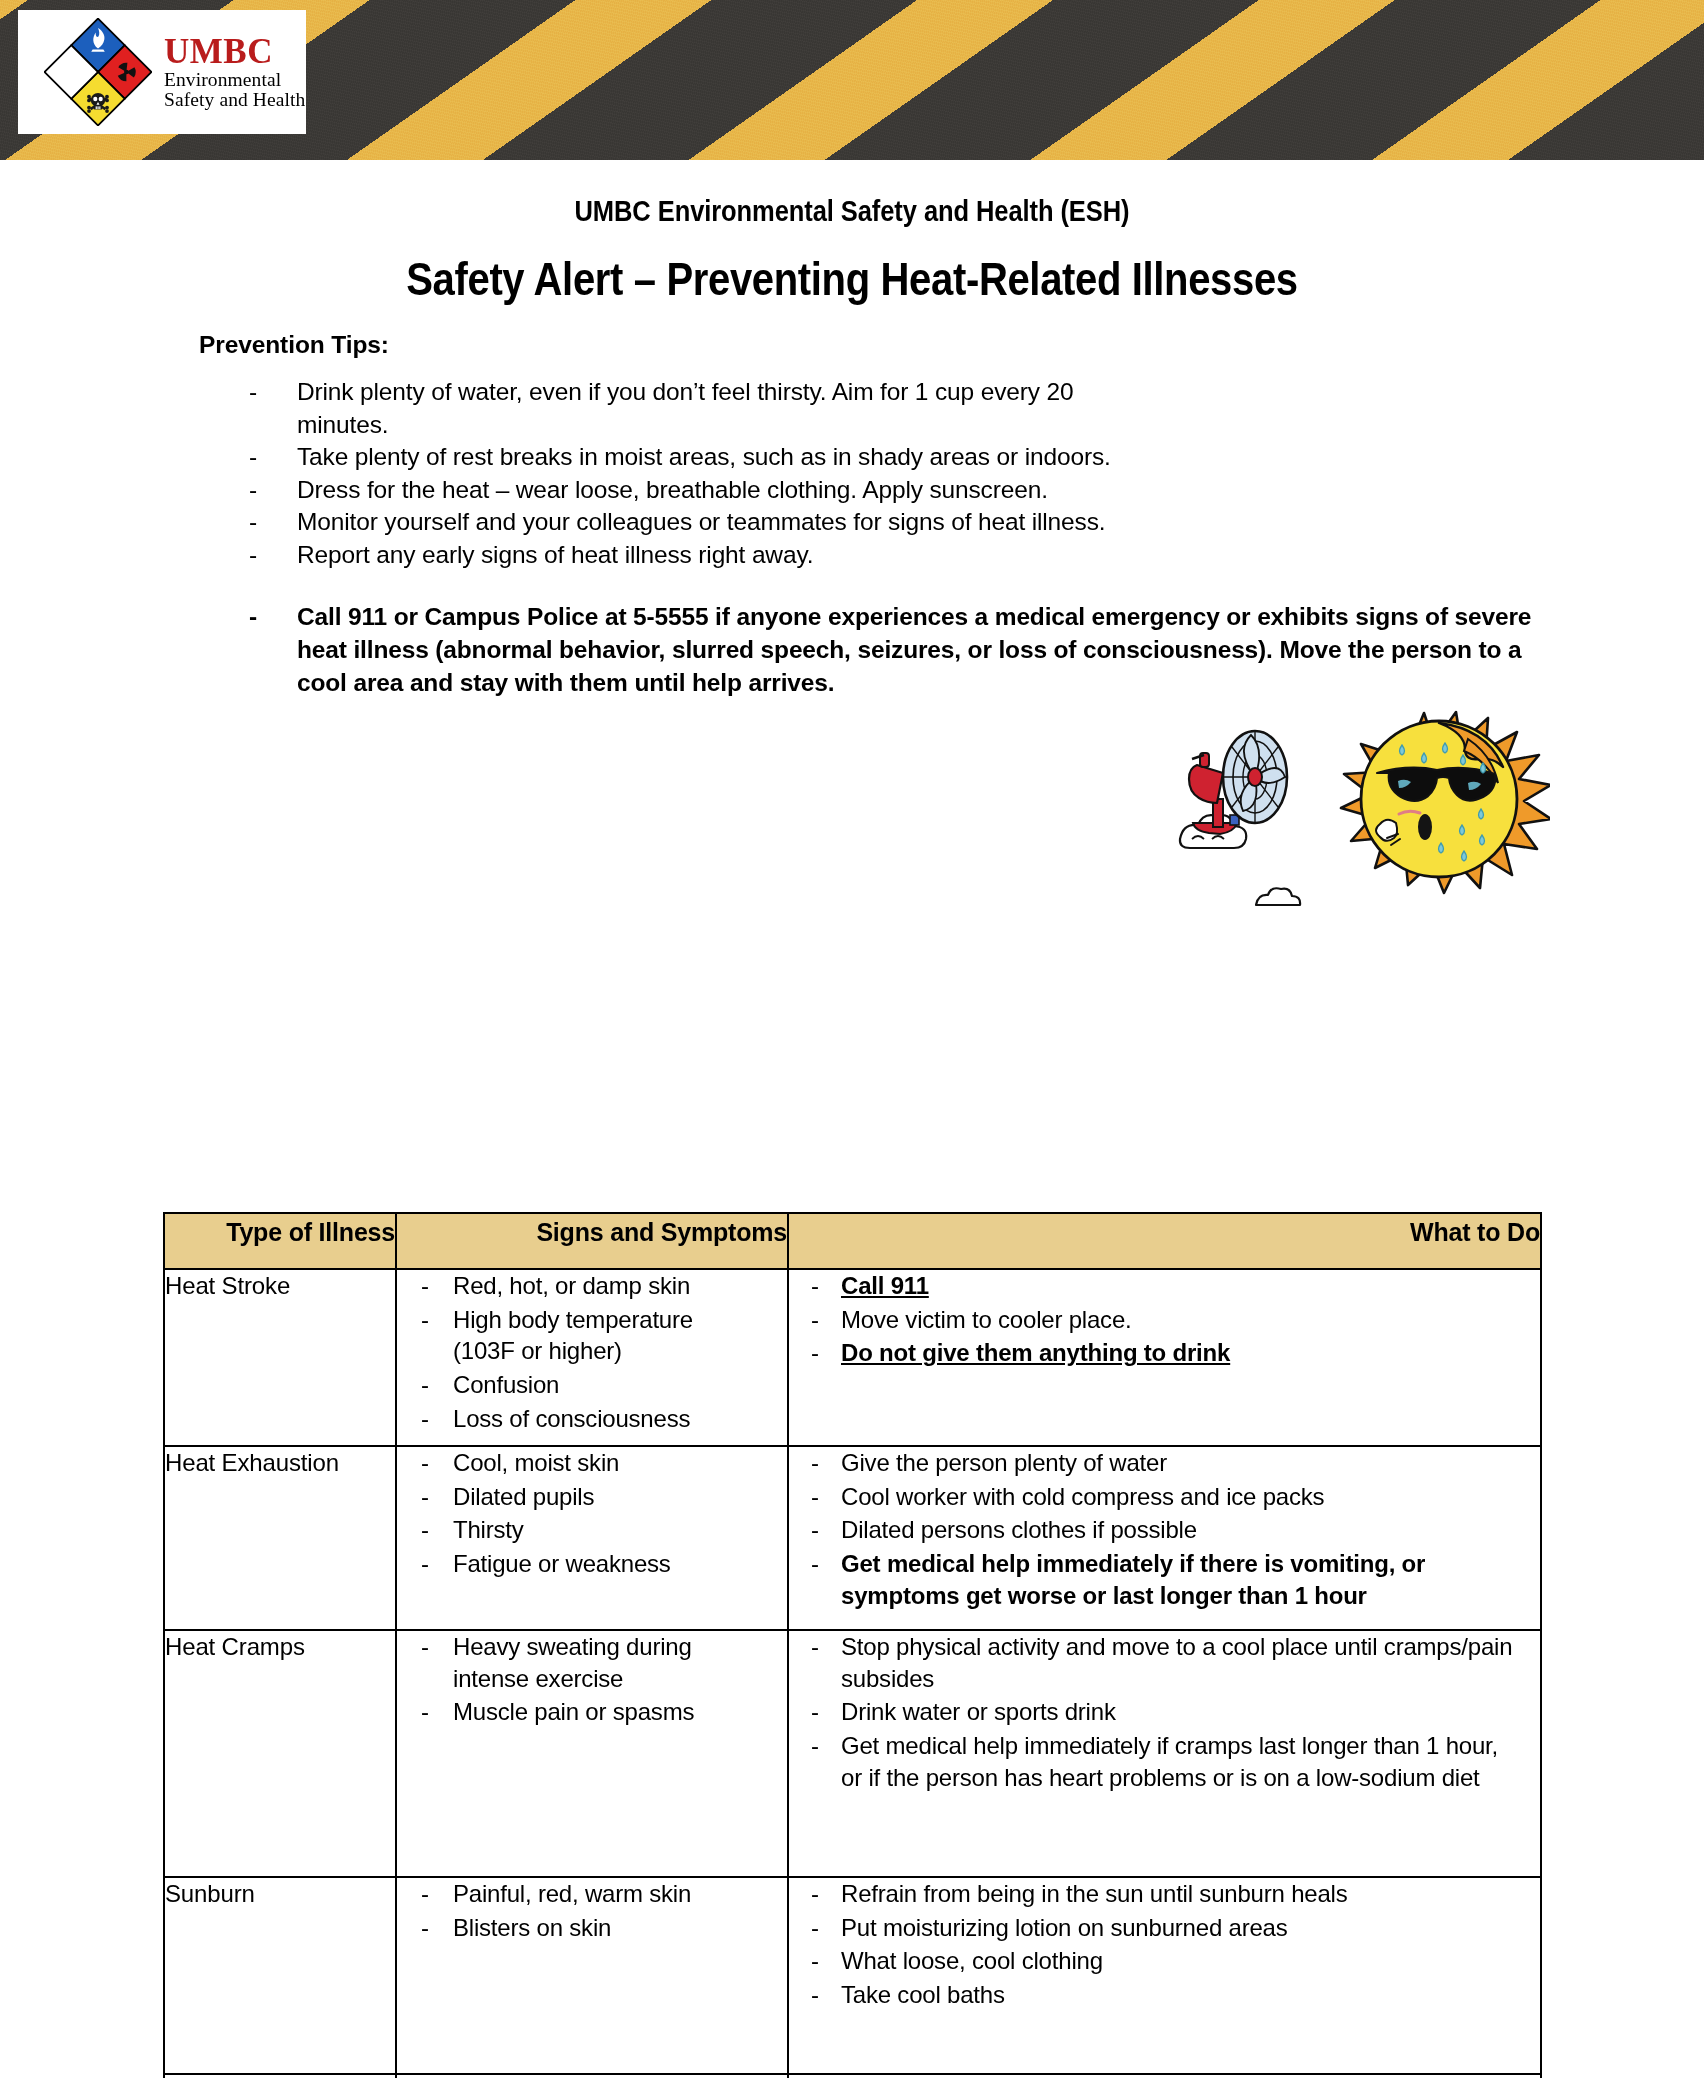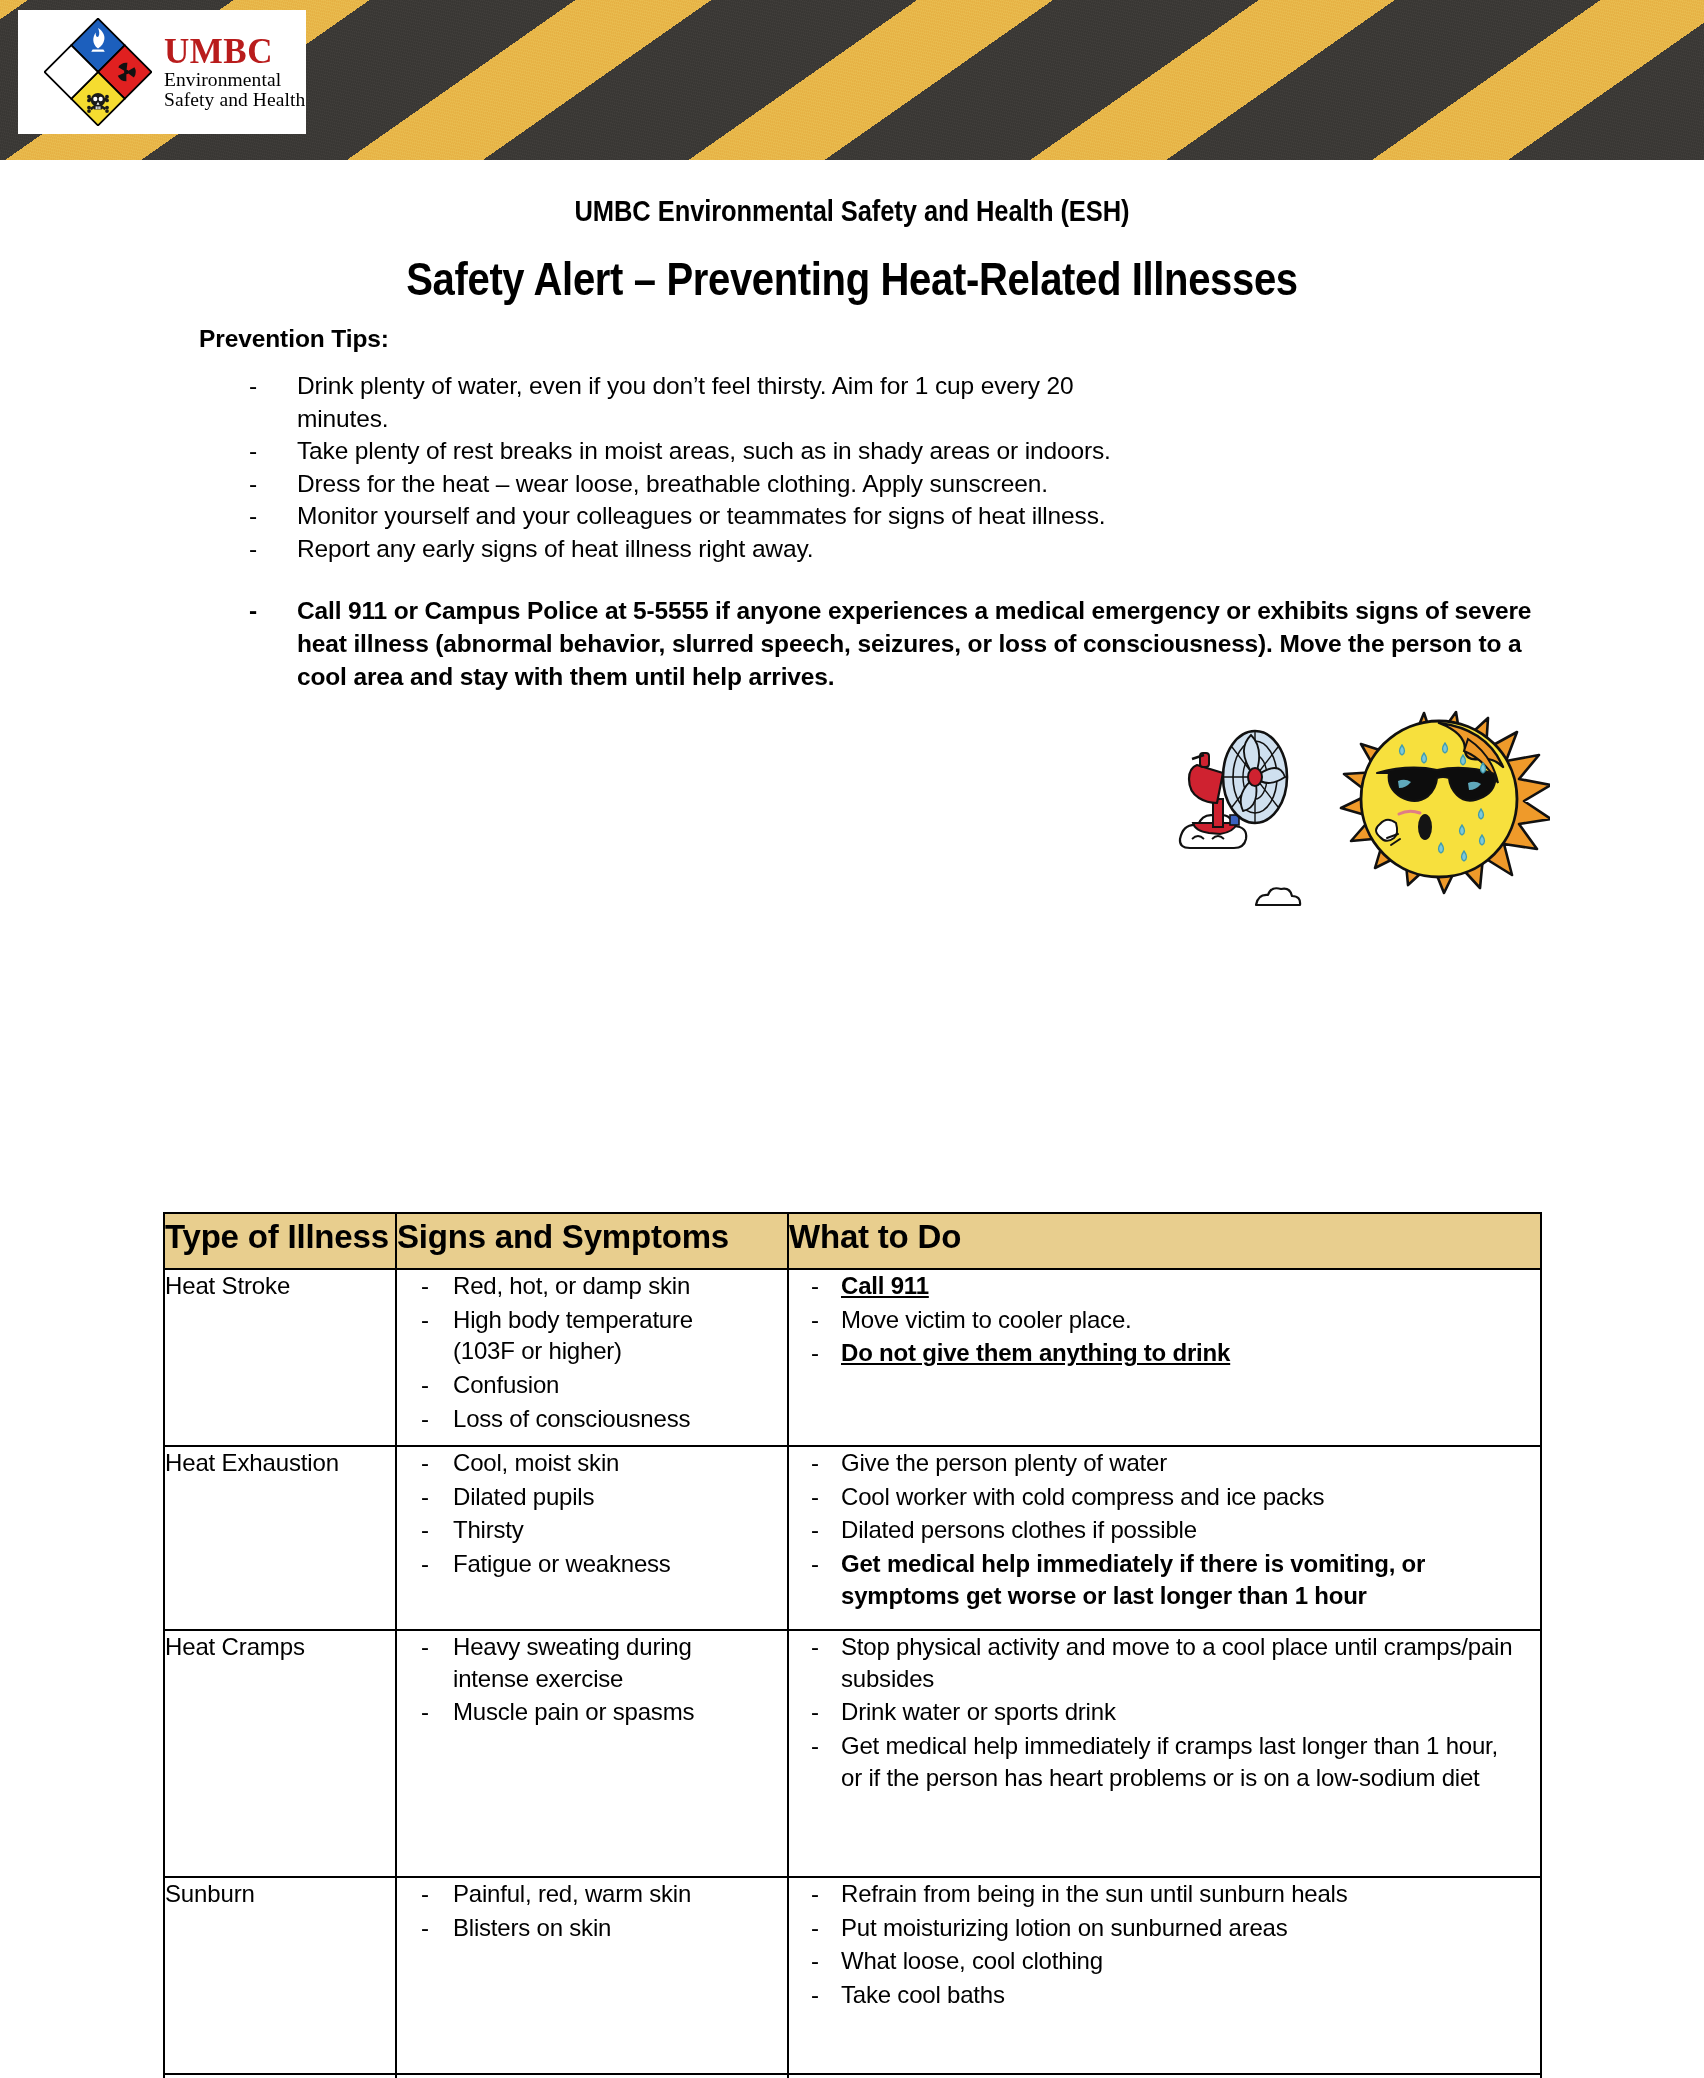--- a/index.html
+++ b/index.html
@@ -114,21 +114,21 @@
     box-sizing: border-box;
   }
   .intro {
     margin-top: 36px;
     font-size: 24.5px;
     line-height: 1.33;
     width: 1268px;
     letter-spacing: -0.15px;
   }
   .prev-head {
-    margin-top: 19px;
+    margin-top: 25px;
     font-size: 24.5px;
     font-weight: 700;
     letter-spacing: -0.1px;
   }
 
   .tips {
     margin-top: 17px;
     position: relative;
     z-index: 3;
   }
@@ -170,23 +170,23 @@
     width: 1377px;
     table-layout: fixed;
   }
   table.illness th, table.illness td {
     border: 2.5px solid #000;
     vertical-align: top;
     padding: 0;
   }
   table.illness th {
     background: #e8ce8e;
-    font-size: 33px;
+    font-size: 25px;
     font-weight: 700;
-    text-align: left;
+    text-align: right;
     height: 44px;
     letter-spacing: -0.2px;
     padding: 4px 0 6px 0;
   }
   .col-type  { width: 232px; }
   .col-signs { width: 392px; }
   .col-what  { width: 753px; }
 
   td.c-type {
     font-size: 24px;

